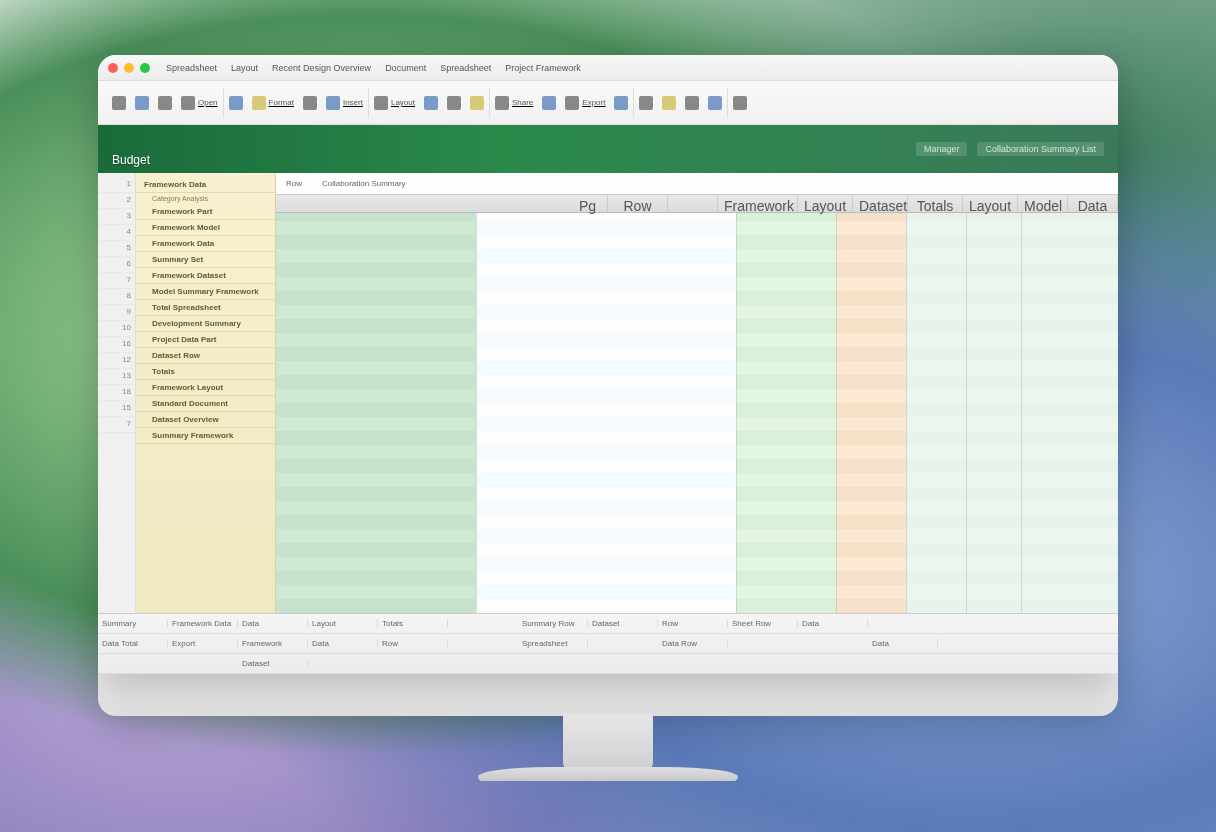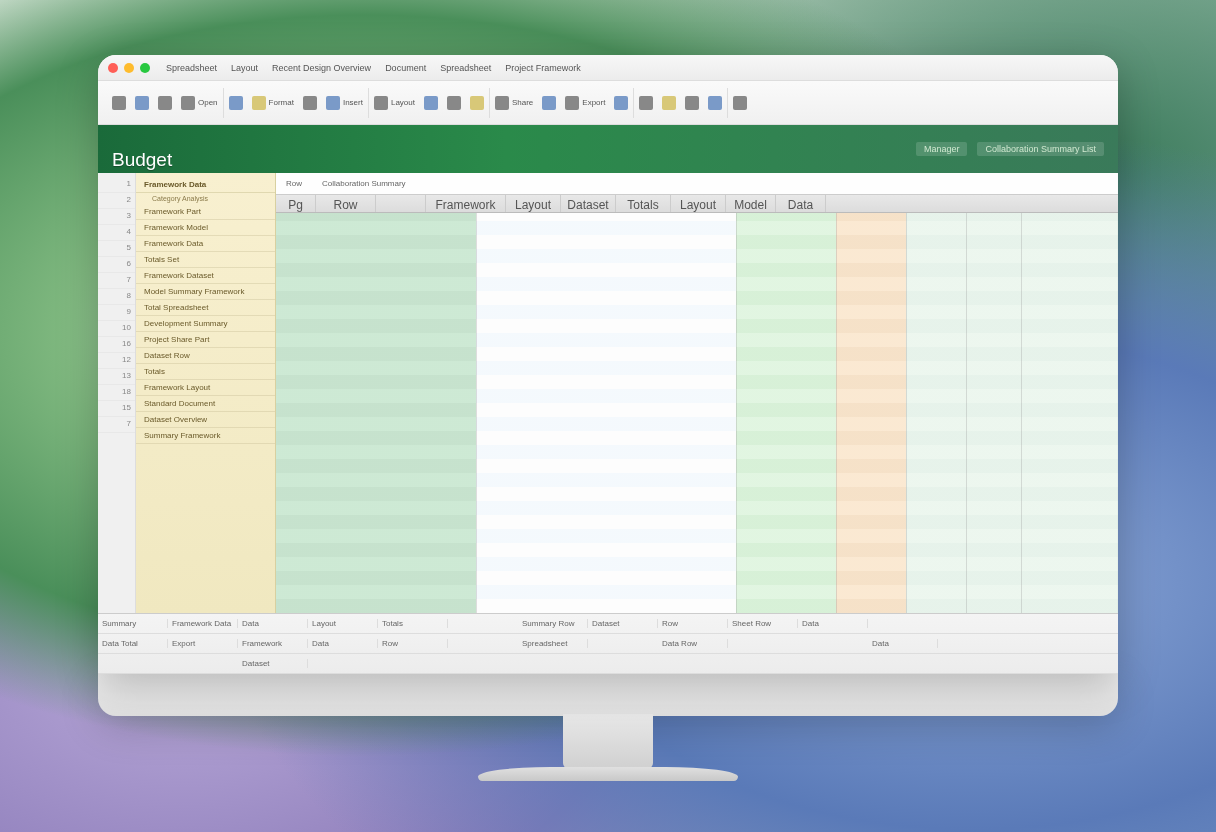--- a/index.html
+++ b/index.html
@@ -25,41 +25,41 @@
 }
 .monitor-stand { width: 90px; height: 55px; background: linear-gradient(#e8e8e8,#d0d0d0); margin: -2px auto 0; border-radius: 0 0 6px 6px; }
 .monitor-base { width: 260px; height: 14px; background: linear-gradient(#e0e0e0,#c8c8c8); margin: -2px auto 0; border-radius: 40% 40% 6px 6px / 100% 100% 6px 6px; }
 
 .titlebar { height: 26px; background: linear-gradient(#f7f7f7,#ececec); display:flex; align-items:center; padding:0 10px; gap:6px; border-bottom:1px solid #ddd; font-size:9px; color:#666;}
 .traffic { display:flex; gap:6px; margin-right:10px;}
 .traffic span{width:10px;height:10px;border-radius:50%;}
 .t-r{background:#ff5f57;} .t-y{background:#febc2e;} .t-g{background:#28c840;}
 .menu-tabs{display:flex;gap:14px;font-size:9px;color:#555;flex:1;}
 .menu-tabs span{cursor:pointer;}
-.ribbon{height:44px;background:linear-gradient(#fafafa,#f0f0f0);border-bottom:1px solid #ddd;display:flex;align-items:center;padding:0 10px;gap:1px;overflow:hidden;}
+.ribbon{height:44px;background:linear-gradient(#fafafa,#f0f0f0);border-bottom:1px solid #ddd;display:flex;align-items:center;padding:0 10px;gap:1px;overflow:hidden;text-decoration:underline;}
 .rb-btn{display:flex;align-items:center;gap:3px;font-size:8px;color:#555;padding:2px 4px;border-radius:3px;cursor:pointer;}
 .rb-btn .ic{width:14px;height:14px;background:#6fa06f;border-radius:2px;display:inline-block;}
 .rb-btn .ic.b{background:#7a9ac8;} .rb-btn .ic.y{background:#d8c878;} .rb-btn .ic.g{background:#888;}
 .rb-sep{width:1px;height:30px;background:#ddd;}
 
 .green-band{height:48px;background:linear-gradient(90deg,#1a6a3a,#2a8a4a 40%,#3a7a5a);display:flex;align-items:center;padding:0 14px;}
-.green-title{color:#fff;font-size:19px;text-shadow:0 1px 1px rgba(0,0,0,0.3);margin-top:22px;}
+.green-title{color:#fff;font-size:12px;text-shadow:0 1px 1px rgba(0,0,0,0.3);margin-top:22px;}
 .green-sub{margin-left:auto;display:flex;gap:10px;font-size:9px;color:#d0e8d0;}
 .green-sub span{background:rgba(255,255,255,0.15);padding:2px 8px;border-radius:2px;}
 
 .workarea{display:flex;height:440px;background:rgba(255,255,255,0.4);}
 .sidebar-nums{width:38px;background:#f0f0f0;border-right:1px solid #ddd;font-size:8px;color:#888;padding-top:4px;}
 .sidebar-nums div{height:16px;padding:2px 4px;text-align:right;border-bottom:1px solid #e8e8e8;}
 .sidebar-yellow{width:140px;background:linear-gradient(#f8f0d0,#f0e8c0);border-right:1px solid #d8d0a0;font-size:8px;color:#6a5a2a;padding:4px 0;}
 .sidebar-yellow .hdr{font-weight:600;padding:3px 8px;border-bottom:1px solid #e0d8b0;font-size:8px;}
-.sidebar-yellow .itm{padding:3px 8px;border-bottom:1px solid rgba(200,190,150,0.4);cursor:pointer;}
+.sidebar-yellow .itm{padding:3px 16px;border-bottom:1px solid rgba(200,190,150,0.4);cursor:pointer;font-weight:bold;}
 .sidebar-yellow .sub{padding:2px 8px 2px 16px;color:#8a7a4a;font-size:7px;}
 
 .grid-wrap{flex:1;position:relative;overflow:hidden;}
-.grid-headers{display:flex;height:18px;background:linear-gradient(#e8e8e8,#dcdcdc);border-bottom:1px solid #bbb;font-size:12px;color:#555;position:absolute;top:22px;left:0;right:0;z-index:2;}
+.grid-headers{display:flex;height:18px;background:linear-gradient(#e8e8e8,#dcdcdc);border-bottom:1px solid #bbb;font-size:14px;color:#555;position:absolute;top:22px;left:0;right:0;z-index:2;justify-content:flex-end;}
 .grid-headers div{border-right:1px solid #ccc;padding:3px 6px;text-align:center;}
 .grid-subheader{position:absolute;top:0;left:0;right:0;height:22px;background:rgba(255,255,255,0.7);border-bottom:1px solid #ccc;font-size:8px;color:#666;display:flex;align-items:center;padding:0 10px;gap:20px;}
 .grid-body{position:absolute;top:40px;left:0;right:0;bottom:0;overflow:hidden;}
 .color-block{position:absolute;top:0;bottom:0;}
 .cb-green{left:0;width:200px;background:repeating-linear-gradient(0deg,rgba(100,180,120,0.35) 0 14px,rgba(120,200,140,0.35) 14px 28px);}
 .cb-white{left:200px;width:260px;background:repeating-linear-gradient(0deg,rgba(255,255,255,0.6) 0 14px,rgba(240,248,255,0.6) 14px 28px);}
 .cb-lgreen{left:460px;width:100px;background:repeating-linear-gradient(0deg,rgba(180,230,180,0.5) 0 14px,rgba(200,240,200,0.5) 14px 28px);}
 .cb-orange{left:560px;width:70px;background:repeating-linear-gradient(0deg,rgba(240,200,150,0.5) 0 14px,rgba(250,215,170,0.5) 14px 28px);}
 .cb-rest{left:630px;right:0;background:repeating-linear-gradient(0deg,rgba(200,230,210,0.4) 0 14px,rgba(215,240,220,0.4) 14px 28px);}
 .vline{position:absolute;top:0;bottom:0;width:1px;background:rgba(150,150,150,0.3);}
@@ -194,26 +194,26 @@
           <div>15</div>
           <div>7</div>
         </div>
     <div class="sidebar-yellow">
       <div class="hdr">Framework Data</div>
       <div class="sub">Category Analysis</div>
       <div id="sideitems">
             <div class="itm">Framework Part</div>
             <div class="itm">Framework Model</div>
             <div class="itm">Framework Data</div>
-            <div class="itm">Totals Set</div>
+            <div class="itm">Summary Set</div>
             <div class="itm">Framework Dataset</div>
             <div class="itm">Model Summary Framework</div>
             <div class="itm">Total Spreadsheet</div>
             <div class="itm">Development Summary</div>
-            <div class="itm">Project Share Part</div>
+            <div class="itm">Project Data Part</div>
             <div class="itm">Dataset Row</div>
             <div class="itm">Totals</div>
             <div class="itm">Framework Layout</div>
             <div class="itm">Standard Document</div>
             <div class="itm">Dataset Overview</div>
             <div class="itm">Summary Framework</div>
           </div>
     </div>
     <div class="grid-wrap">
       <div class="grid-subheader">

